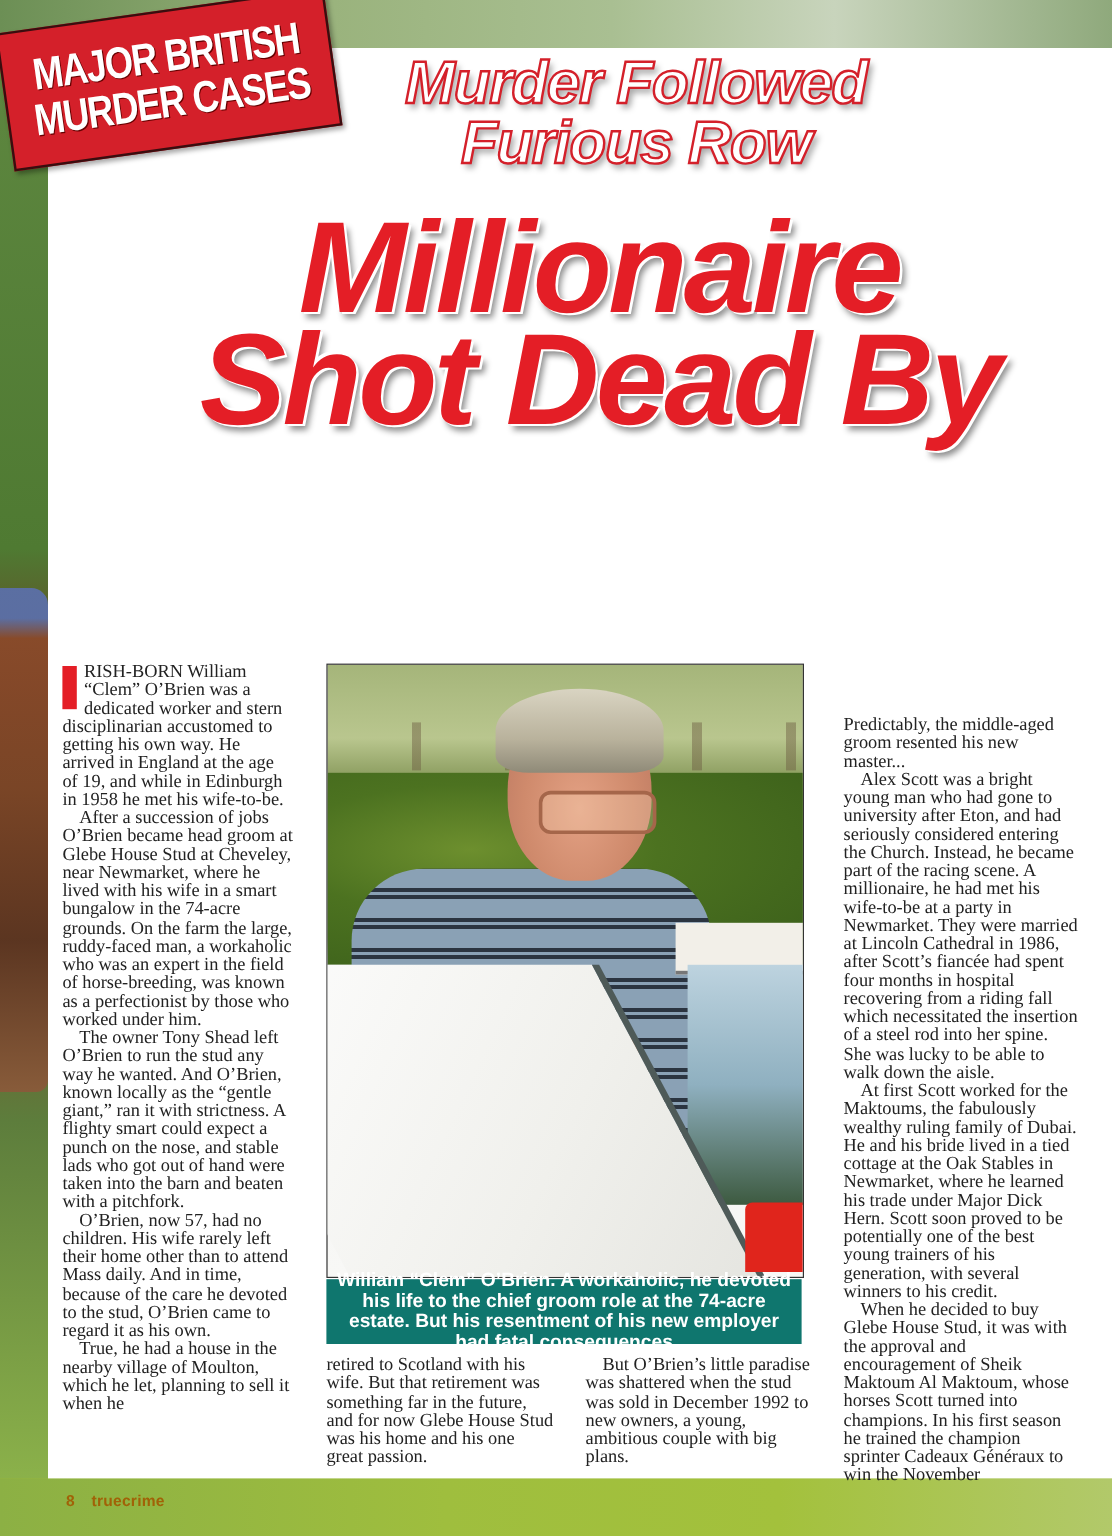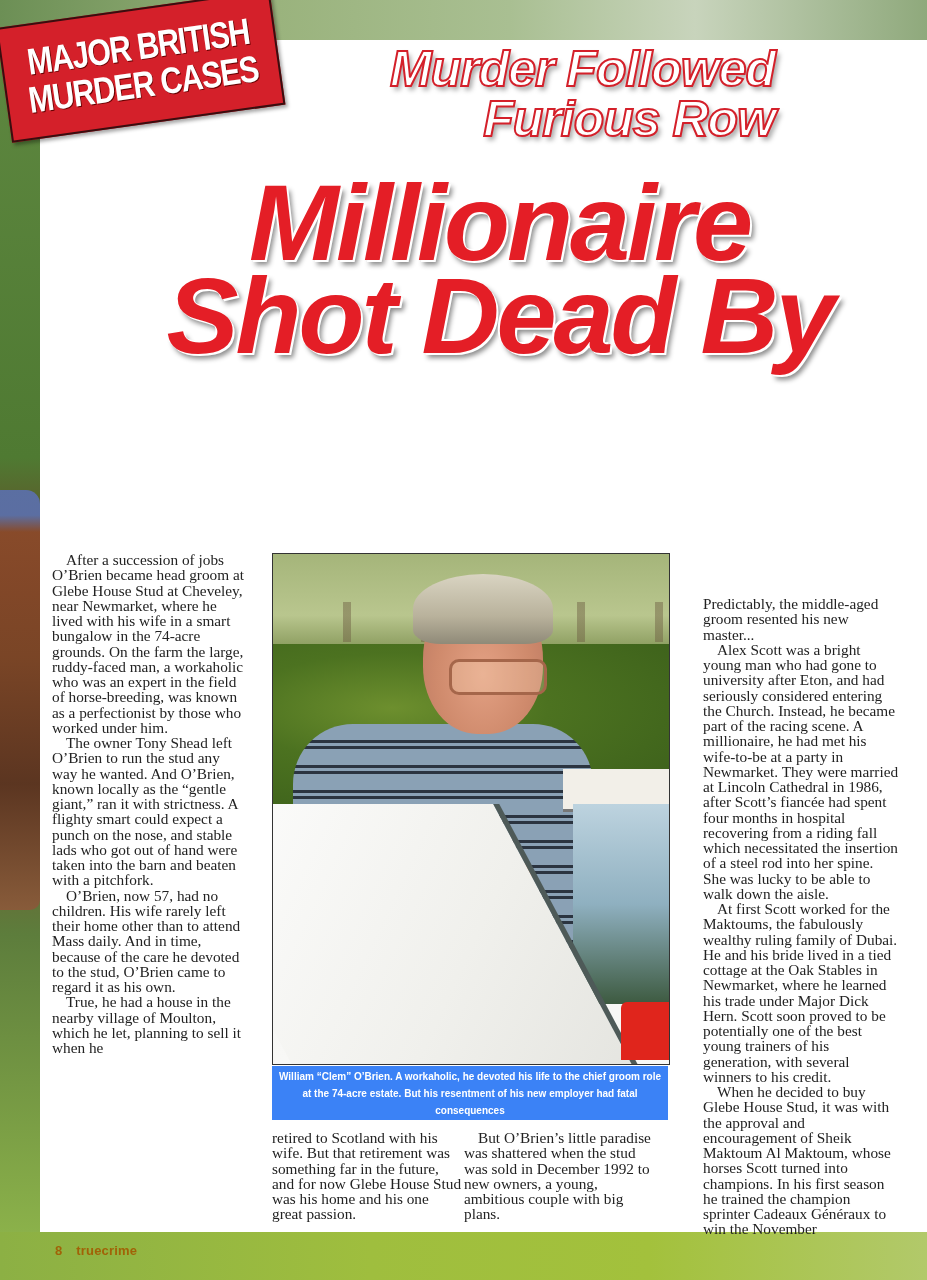--- a/index.html
+++ b/index.html
@@ -18,38 +18,38 @@
   .page{position:absolute;left:40px;top:40px;width:887px;height:1192px;background:#ffffff;}
 
   .series-tag{position:absolute;left:-4px;top:28px;width:272px;height:112px;
     transform:rotate(-8deg);transform-origin:left top;
     background:#d4202a;border:2px solid #3a0d0f;box-shadow:2px 3px 4px rgba(0,0,0,.35);
     display:flex;flex-direction:column;justify-content:center;align-items:center;}
   .series-tag span{display:block;color:#fff;font-family:"Liberation Sans",sans-serif;font-weight:700;
     font-size:37px;line-height:38px;letter-spacing:-1.5px;transform:scaleX(.82);white-space:nowrap;
     text-shadow:1px 1px 0 #600;}
 
-  .kicker{position:absolute;left:285px;top:44px;width:490px;text-align:right;
+  .kicker{position:absolute;left:285px;top:44px;width:490px;text-align:center;
     font-family:"Liberation Sans",sans-serif;font-style:italic;font-weight:700;font-size:50px;line-height:50px;
     color:#ffffff;-webkit-text-stroke:2px #d4202a;letter-spacing:-1px;
     text-shadow:3px 4px 5px rgba(0,0,0,.35);}
   .kicker span{display:block;}
 
   .headline{position:absolute;left:40px;top:160px;width:887px;text-align:center;
     font-family:"Liberation Sans",sans-serif;font-style:italic;font-weight:700;font-size:108px;line-height:93px;
     color:#e41e26;letter-spacing:-3px;
     text-shadow:-2px -2px 0 #fff,2px 2px 0 #fff,4px 5px 5px rgba(0,0,0,.45);}
   .headline span{display:block;}
 
   .col{position:absolute;font-family:"Liberation Serif",serif;font-size:15.3px;line-height:15.25px;color:#222;}
   .col p{margin:0;text-indent:14px;}
   .col p.noind{text-indent:0;}
   .col1{left:52px;top:552px;width:192px;}
   .col2{left:272px;top:1130px;width:190px;}
-  .col3{left:464px;top:1130px;width:190px;}
+  .col3{left:488px;top:1130px;width:190px;}
   .col4{left:703px;top:552px;width:196px;margin-top:44px;}
   .dropcap{float:left;width:12px;height:36px;background:#e41e26;margin:3px 6px 0 0;}
 
   .photo{position:absolute;left:272px;top:553px;width:396px;height:510px;border:1px solid #333;overflow:hidden;
     background:linear-gradient(180deg,#a5b57a 0%,#b9c68e 12%,#8e9f62 18%,#4f7a2a 22%,#3e6a22 35%,#5a7f32 45%,#d8dde0 48%,#f4f4f2 60%,#f8f8f6 100%);}
   .photo .fence{position:absolute;left:0;top:48px;width:100%;height:40px;
     background:repeating-linear-gradient(90deg,transparent 0,transparent 70px,#6b5a40 70px,#6b5a40 78px);opacity:.45;}
   .photo .hedge{position:absolute;left:0;top:90px;width:100%;height:160px;
     background:radial-gradient(ellipse at 30% 40%,#6d8f2e 0%,#4c7220 40%,#3a5e1a 100%);}
   .photo .person-head{position:absolute;left:150px;top:30px;width:120px;height:150px;border-radius:50% 50% 45% 45%;
@@ -60,22 +60,22 @@
   .photo .shirt{position:absolute;left:20px;top:170px;width:300px;height:280px;border-radius:60px 60px 0 0;
     background:repeating-linear-gradient(180deg,#8aa1b5 0,#8aa1b5 16px,#2b3440 16px,#2b3440 19px,#8aa1b5 19px,#8aa1b5 22px,#2b3440 22px,#2b3440 25px);}
   .photo .arms{position:absolute;left:60px;top:300px;width:200px;height:70px;border-radius:30px;background:#e2a98b;}
   .photo .car-door{position:absolute;left:-40px;top:250px;width:340px;height:300px;transform:skewX(28deg);
     background:linear-gradient(135deg,#ffffff 0%,#f0f0ec 60%,#e3e3de 100%);border-right:6px solid #4e5a58;}
   .photo .car-window{position:absolute;left:300px;top:250px;width:100px;height:200px;
     background:linear-gradient(180deg,#bdd3df 0%,#8fb0c0 50%,#3d5a40 100%);}
   .photo .taillight{position:absolute;left:348px;top:448px;width:48px;height:58px;background:#e0251c;border-radius:6px 0 0 0;}
   .photo .car-roof{position:absolute;left:290px;top:215px;width:110px;height:40px;background:#f2efe8;border-bottom:3px solid #777;}
 
-  .caption{position:absolute;left:272px;top:1066px;width:396px;height:54px;background:#3b82f6;color:#fff;
-    font-family:"Liberation Sans",sans-serif;font-weight:700;font-size:10px;line-height:17px;text-align:center;
+  .caption{position:absolute;left:272px;top:1066px;width:396px;height:54px;background:#0f766e;color:#fff;
+    font-family:"Liberation Sans",sans-serif;font-weight:700;font-size:16px;line-height:17px;text-align:center;
     display:flex;align-items:center;justify-content:center;padding:0 4px;box-sizing:border-box;}
 
   .footer{position:absolute;left:55px;top:1243px;color:#a16207;font-family:"Liberation Sans",sans-serif;font-weight:700;font-size:13px;letter-spacing:.2px;}
   .footer span{margin-right:10px;}
 </style>
 </head>
 <body>
 
 <div class="bg-top"></div>
 <div class="bg-left"></div>
@@ -93,20 +93,21 @@
   <span>Murder Followed</span>
   <span>Furious Row</span>
 </div>
 
 <h1 class="headline" style="margin:16px;">
   <span>Millionaire</span>
   <span>Shot Dead By</span>
 </h1>
 
 <div class="col col1">
+  <p class="noind"><span class="dropcap"></span><span>RISH-BORN William “Clem” O’Brien was a dedicated worker and stern disciplinarian accustomed to getting his own way. He arrived in England at the age of 19, and while in Edinburgh in 1958 he met his wife-to-be.</span></p>
   <p>After a succession of jobs O’Brien became head groom at Glebe House Stud at Cheveley, near Newmarket, where he lived with his wife in a smart bungalow in the 74-acre grounds. On the farm the large, ruddy-faced man, a workaholic who was an expert in the field of horse-breeding, was known as a perfectionist by those who worked under him.</p>
   <p>The owner Tony Shead left O’Brien to run the stud any way he wanted. And O’Brien, known locally as the “gentle giant,” ran it with strictness. A flighty smart could expect a punch on the nose, and stable lads who got out of hand were taken into the barn and beaten with a pitchfork.</p>
   <p>O’Brien, now 57, had no children. His wife rarely left their home other than to attend Mass daily. And in time, because of the care he devoted to the stud, O’Brien came to regard it as his own.</p>
   <p>True, he had a house in the nearby village of Moulton, which he let, planning to sell it when he</p>
 </div>
 
 <figure style="margin:0;">
   <div class="photo" title="William Clem O'Brien standing by a white car with arms folded, wearing glasses and a striped polo shirt">
     <div class="fence"></div>
     <div class="hedge"></div>

